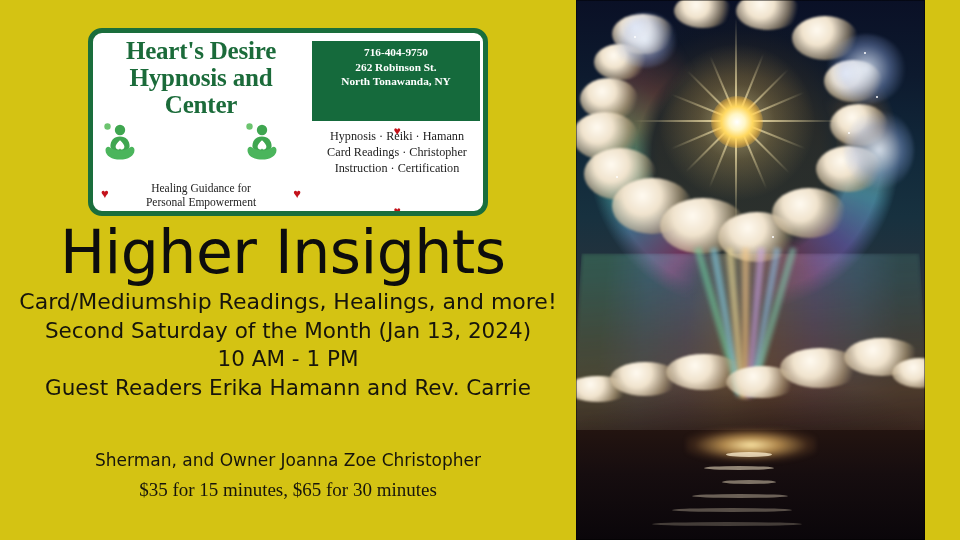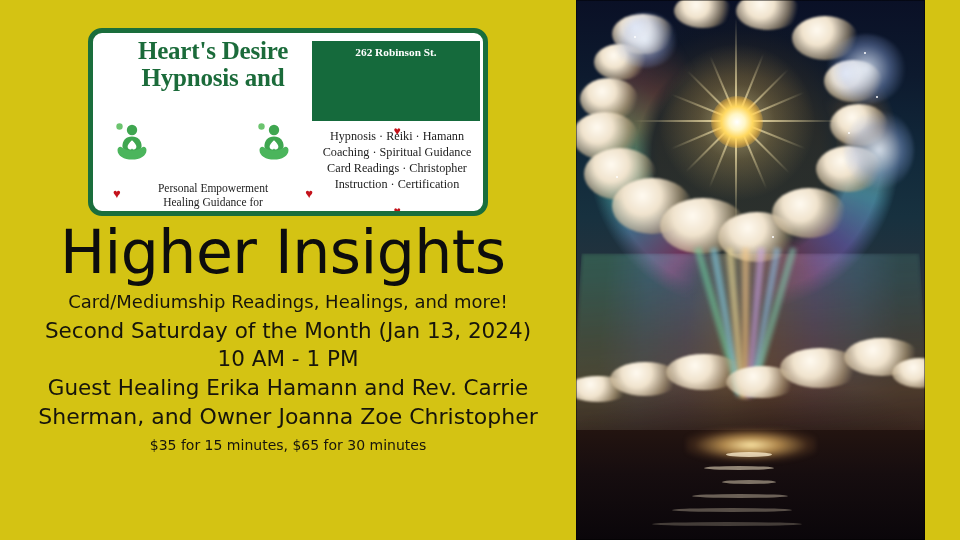--- a/index.html
+++ b/index.html
@@ -14,21 +14,21 @@
   
   .left-col{position:absolute;left:0;top:0;width:576px;height:540px;}
 
   
   .logo-card{
     position:absolute;left:88px;top:28px;width:400px;height:188px;
     background:#ffffff;border:5px solid #1a6e3c;border-radius:14px;
     box-sizing:border-box;overflow:hidden;
   }
   .logo-left{
-    position:absolute;left:12px;top:0;width:216px;height:100%;
+    position:absolute;left:0;top:0;width:216px;height:100%;
   }
   .brand-lines{
     position:absolute;left:0;top:5px;width:216px;text-align:center;
     color:#1b6b3a;font-family:"Liberation Serif", serif;font-weight:bold;
     font-size:25px;line-height:1.07;letter-spacing:-0.2px;
   }
   .brand-lines div{white-space:nowrap;}
   .figure{
     position:absolute;width:34px;height:38px;
   }
@@ -74,26 +74,26 @@
     font-size:60px;line-height:1;color:#0d0d0d;
     letter-spacing:-0.5px;white-space:nowrap;
   }
   .body-block{
     position:absolute;left:0;top:288px;width:576px;
     color:#17150c;font-family:"DejaVu Sans", sans-serif;
   }
   .body-block .ln{
     text-align:center;white-space:nowrap;
   }
-  .ln.l1{font-size:18px;line-height:28px;}
+  .ln.l1{font-size:22px;line-height:28px;}
   .ln.l2{font-size:21.5px;line-height:29px;}
   .ln.l3{font-size:21.5px;line-height:28px;}
   .ln.l4{font-size:21.5px;line-height:29px;}
-  .ln.l5{font-size:22px;line-height:29px;}
-  .ln.l6{font-size:14px;line-height:29px;}
+  .ln.l5{font-size:17px;line-height:29px;margin-top:44px;}
+  .ln.l6{font-size:19px;line-height:29px;font-family:Liberation Serif, serif;}
 
   
   .art{
     position:absolute;left:576px;top:0;width:349px;height:540px;
     overflow:hidden;background:#0b1020;
   }
   .art .sky{
     position:absolute;inset:0;
     background:
       radial-gradient(ellipse 120% 60% at 50% 104%, #140a06 0%, rgba(20,10,6,0) 60%),
@@ -217,20 +217,21 @@
 <div class="poster">
 
   <div class="left-col">
 
     <div class="logo-card">
 
       <div class="logo-left">
         <div class="brand-lines">
           <div>Heart's Desire</div>
           <div>Hypnosis and</div>
+          <div>Center</div>
         </div>
 
         <svg class="figure left" viewBox="0 0 34 38">
           <circle cx="17" cy="7" r="5.2" fill="#3fa650"></circle>
           <path d="M17 13.5c-6 0-9.6 4.2-9.6 9.6 0 3.6 4.2 6 9.6 6s9.6-2.4 9.6-6c0-5.4-3.6-9.6-9.6-9.6z" fill="#3fa650"></path>
           <path d="M17 17.2c-2.6 2.6-4.4 4.6-4.4 6.6 0 1.6 1.3 2.8 2.6 2.8 1 0 1.6-.6 1.8-1 .2.4.8 1 1.8 1 1.3 0 2.6-1.2 2.6-2.8 0-2-1.8-4-4.4-6.6z" fill="#ffffff"></path>
           <path d="M2.5 27c0 6.2 6.5 9.6 14.5 9.6S31.5 33.2 31.5 27c0-2.6-2.4-4.2-4.6-2.6C24.4 26.3 21 27.4 17 27.4s-7.4-1.1-9.9-3c-2.2-1.6-4.6 0-4.6 2.6z" fill="#4bb55c"></path>
           <circle cx="4.5" cy="3.5" r="3.2" fill="#6cc46f"></circle>
         </svg>
 
@@ -238,54 +239,55 @@
           <circle cx="17" cy="7" r="5.2" fill="#3fa650"></circle>
           <path d="M17 13.5c-6 0-9.6 4.2-9.6 9.6 0 3.6 4.2 6 9.6 6s9.6-2.4 9.6-6c0-5.4-3.6-9.6-9.6-9.6z" fill="#3fa650"></path>
           <path d="M17 17.2c-2.6 2.6-4.4 4.6-4.4 6.6 0 1.6 1.3 2.8 2.6 2.8 1 0 1.6-.6 1.8-1 .2.4.8 1 1.8 1 1.3 0 2.6-1.2 2.6-2.8 0-2-1.8-4-4.4-6.6z" fill="#ffffff"></path>
           <path d="M2.5 27c0 6.2 6.5 9.6 14.5 9.6S31.5 33.2 31.5 27c0-2.6-2.4-4.2-4.6-2.6C24.4 26.3 21 27.4 17 27.4s-7.4-1.1-9.9-3c-2.2-1.6-4.6 0-4.6 2.6z" fill="#4bb55c"></path>
           <circle cx="4.5" cy="3.5" r="3.2" fill="#6cc46f"></circle>
         </svg>
 
         <div class="tagline">
           <span class="th l">♥</span>
           <span class="th r">♥</span>
+          <div>Healing Guidance for</div>
           <div>Personal Empowerment</div>
-          <div>Healing Guidance for</div>
         </div>
       </div>
 
       <div class="logo-right">
         <div class="infobox">
+          <div>716-404-9750</div>
           <div>262 Robinson St.</div>
+          <div>North Tonawanda, NY</div>
         </div>
 
         <div class="heart-row top">
           <span class="heart-sm">♥</span>
         </div>
 
         <div class="services">
           <div>Hypnosis · Reiki · Hamann</div>
-          <div>Coaching · Spiritual Guidance</div>
           <div>Card Readings · Christopher</div>
           <div>Instruction · Certification</div>
         </div>
 
         <div class="heart-row bottom">
           <span class="heart-sm">♥</span>
         </div>
       </div>
     </div>
 
     <div class="headline">Higher Insights</div>
 
     <div class="body-block">
       <div class="ln l1">Card/Mediumship Readings, Healings, and more!</div>
       <div class="ln l2">Second Saturday of the Month (Jan 13, 2024)</div>
       <div class="ln l3">10 AM - 1 PM</div>
-      <div class="ln l4">Guest Healing Erika Hamann and Rev. Carrie</div>
+      <div class="ln l4">Guest Readers Erika Hamann and Rev. Carrie</div>
       <div class="ln l5">Sherman, and Owner Joanna Zoe Christopher</div>
       <div class="ln l6">$35 for 15 minutes, $65 for 30 minutes</div>
     </div>
   </div>
 
   <div class="art">
     <div class="sky"></div>
     <div class="ring-glow"></div>
     <div class="rainbow-ring"></div>
 

